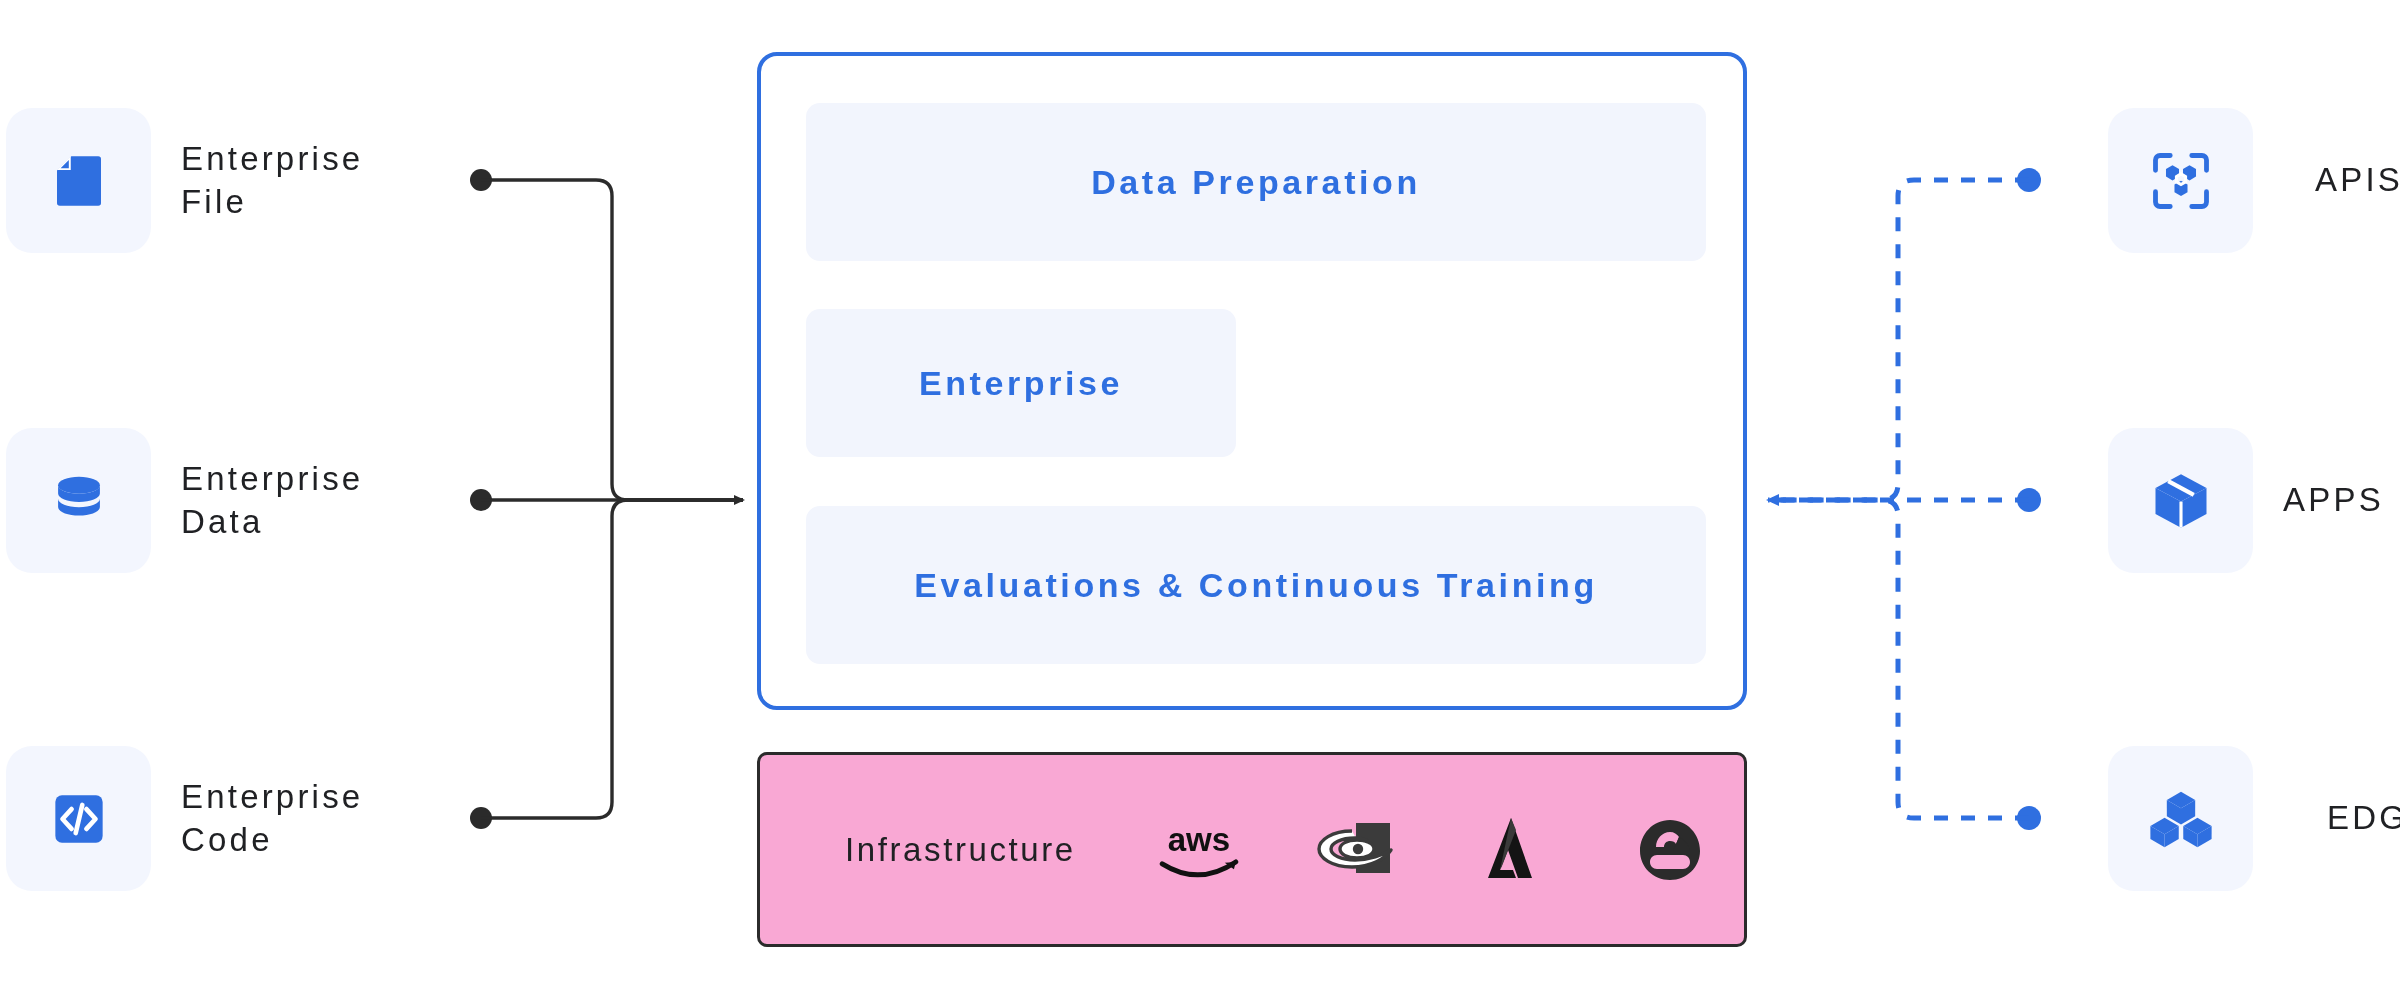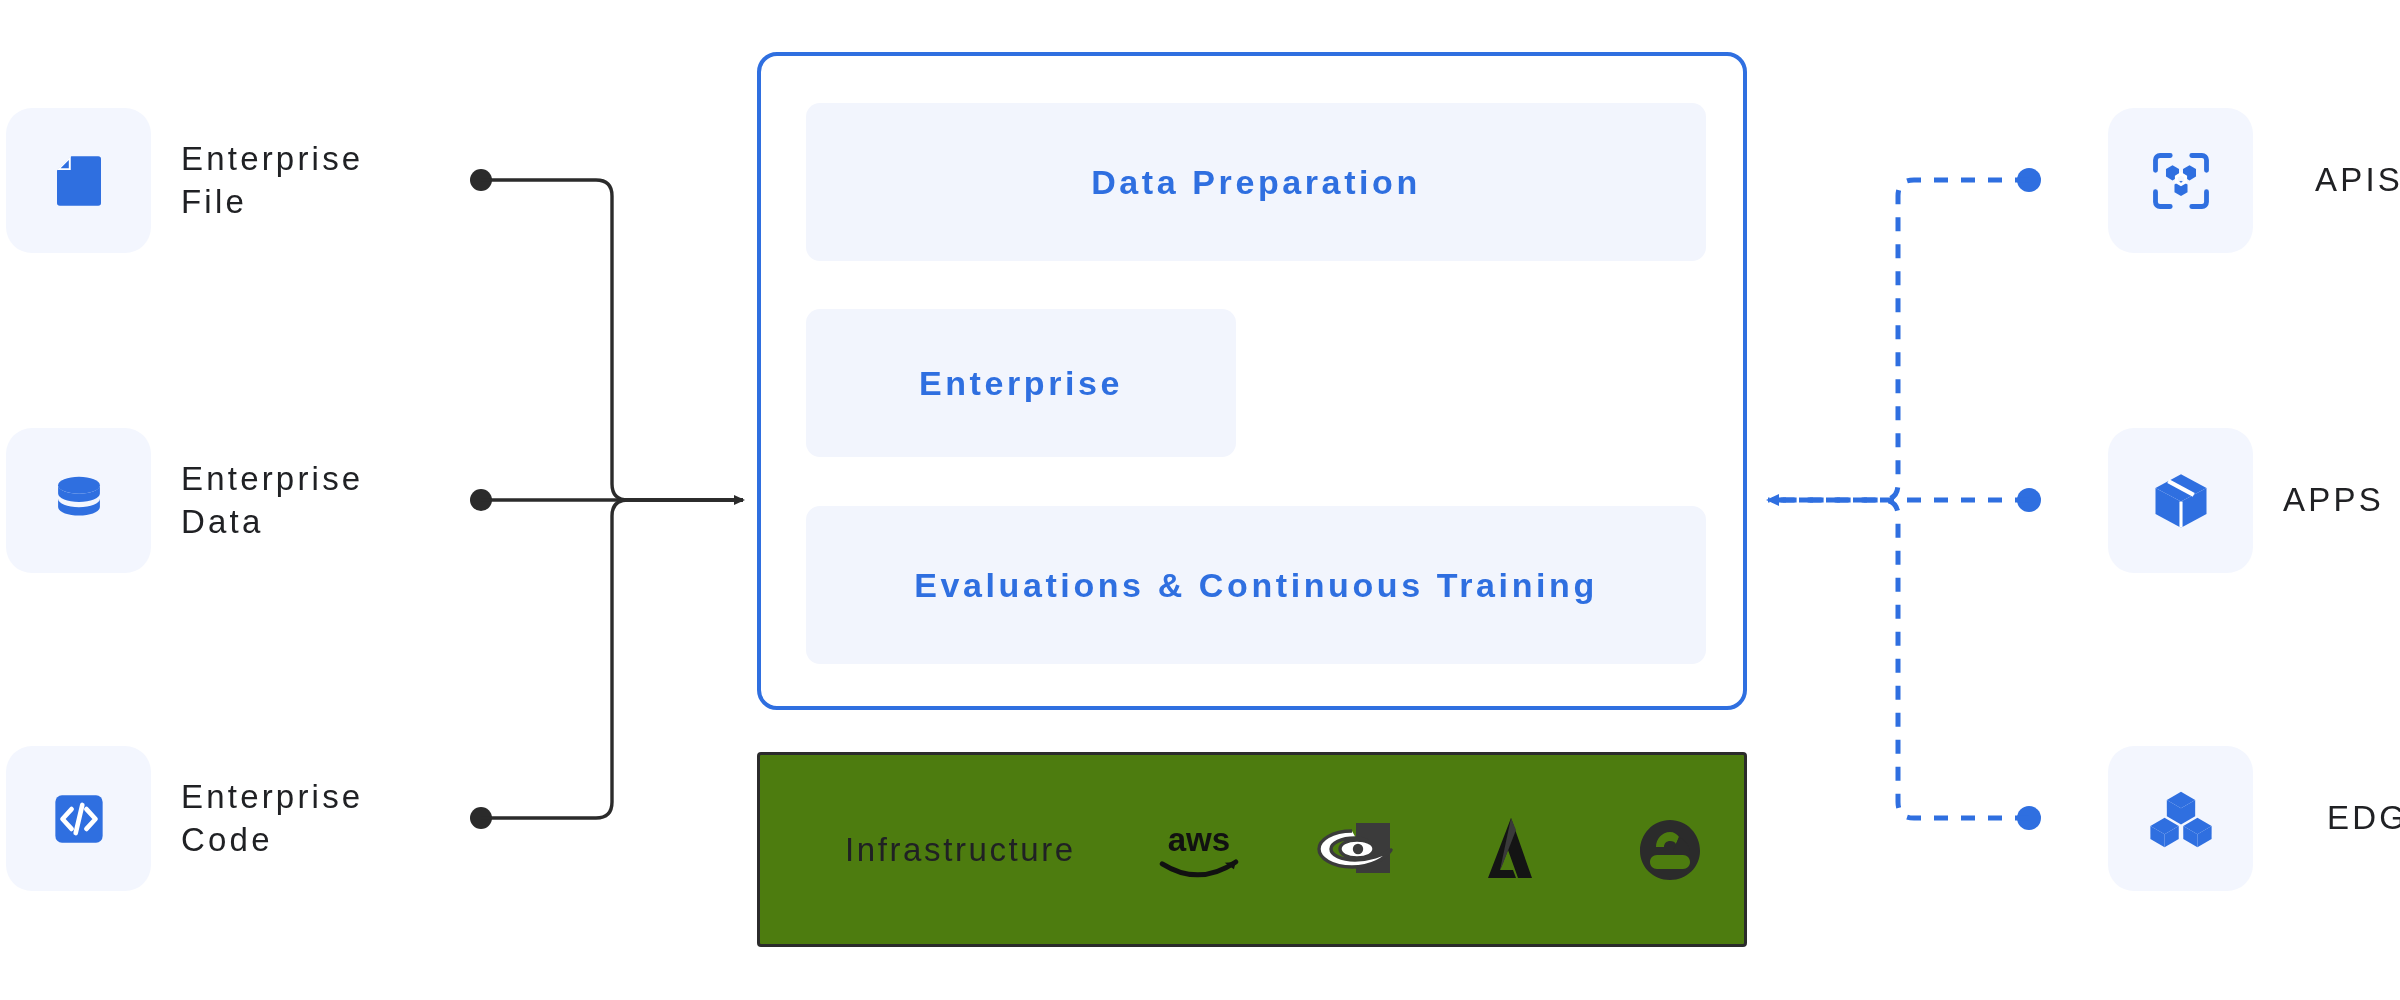--- a/index.html
+++ b/index.html
@@ -53,24 +53,24 @@
   #cell-data-preparation{left:45px;top:47px;width:900px;height:158px;}
   #cell-workbench{left:45px;top:253px;width:430px;height:148px;}
   #cell-mlops{left:515px;top:253px;width:430px;height:148px;}
   #cell-evaluations{left:45px;top:450px;width:900px;height:158px;}
 
   
   .infra{
     position:absolute;
     left:757px;top:752px;width:990px;height:195px;
     border:3px solid #2b2b2b;
-    border-radius:4px;
+    border-radius:10px;
     box-sizing:border-box;
     display:flex;align-items:center;
-    background:#4d7c0f;
+    background:#f9a8d4;
   }
   .infra-label{
     margin-left:85px;
     font-size:33px;
     letter-spacing:2.6px;
     color:#202124;
     white-space:nowrap;
   }
   .infra-logos{
     display:flex;align-items:center;

